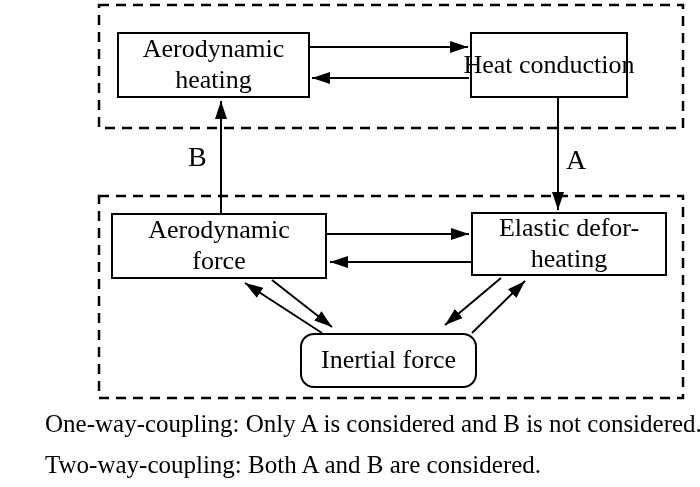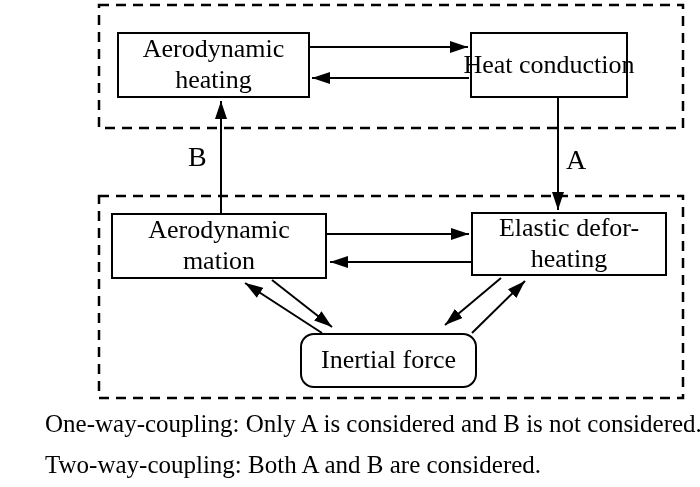--- a/index.html
+++ b/index.html
@@ -65,21 +65,21 @@
     <span>Aerodynamic</span>
     <span>heating</span>
   </div>
 
   <div class="node-box box-heat-conduction">
     <span>Heat conduction</span>
   </div>
 
   <div class="node-box box-aero-force">
     <span>Aerodynamic</span>
-    <span>mation</span>
+    <span>force</span>
   </div>
 
   <div class="node-box box-elastic">
     <span>Elastic defor-</span>
     <span>heating</span>
   </div>
 
   <div class="node-box box-inertial">
     <span>Inertial force</span>
   </div>

